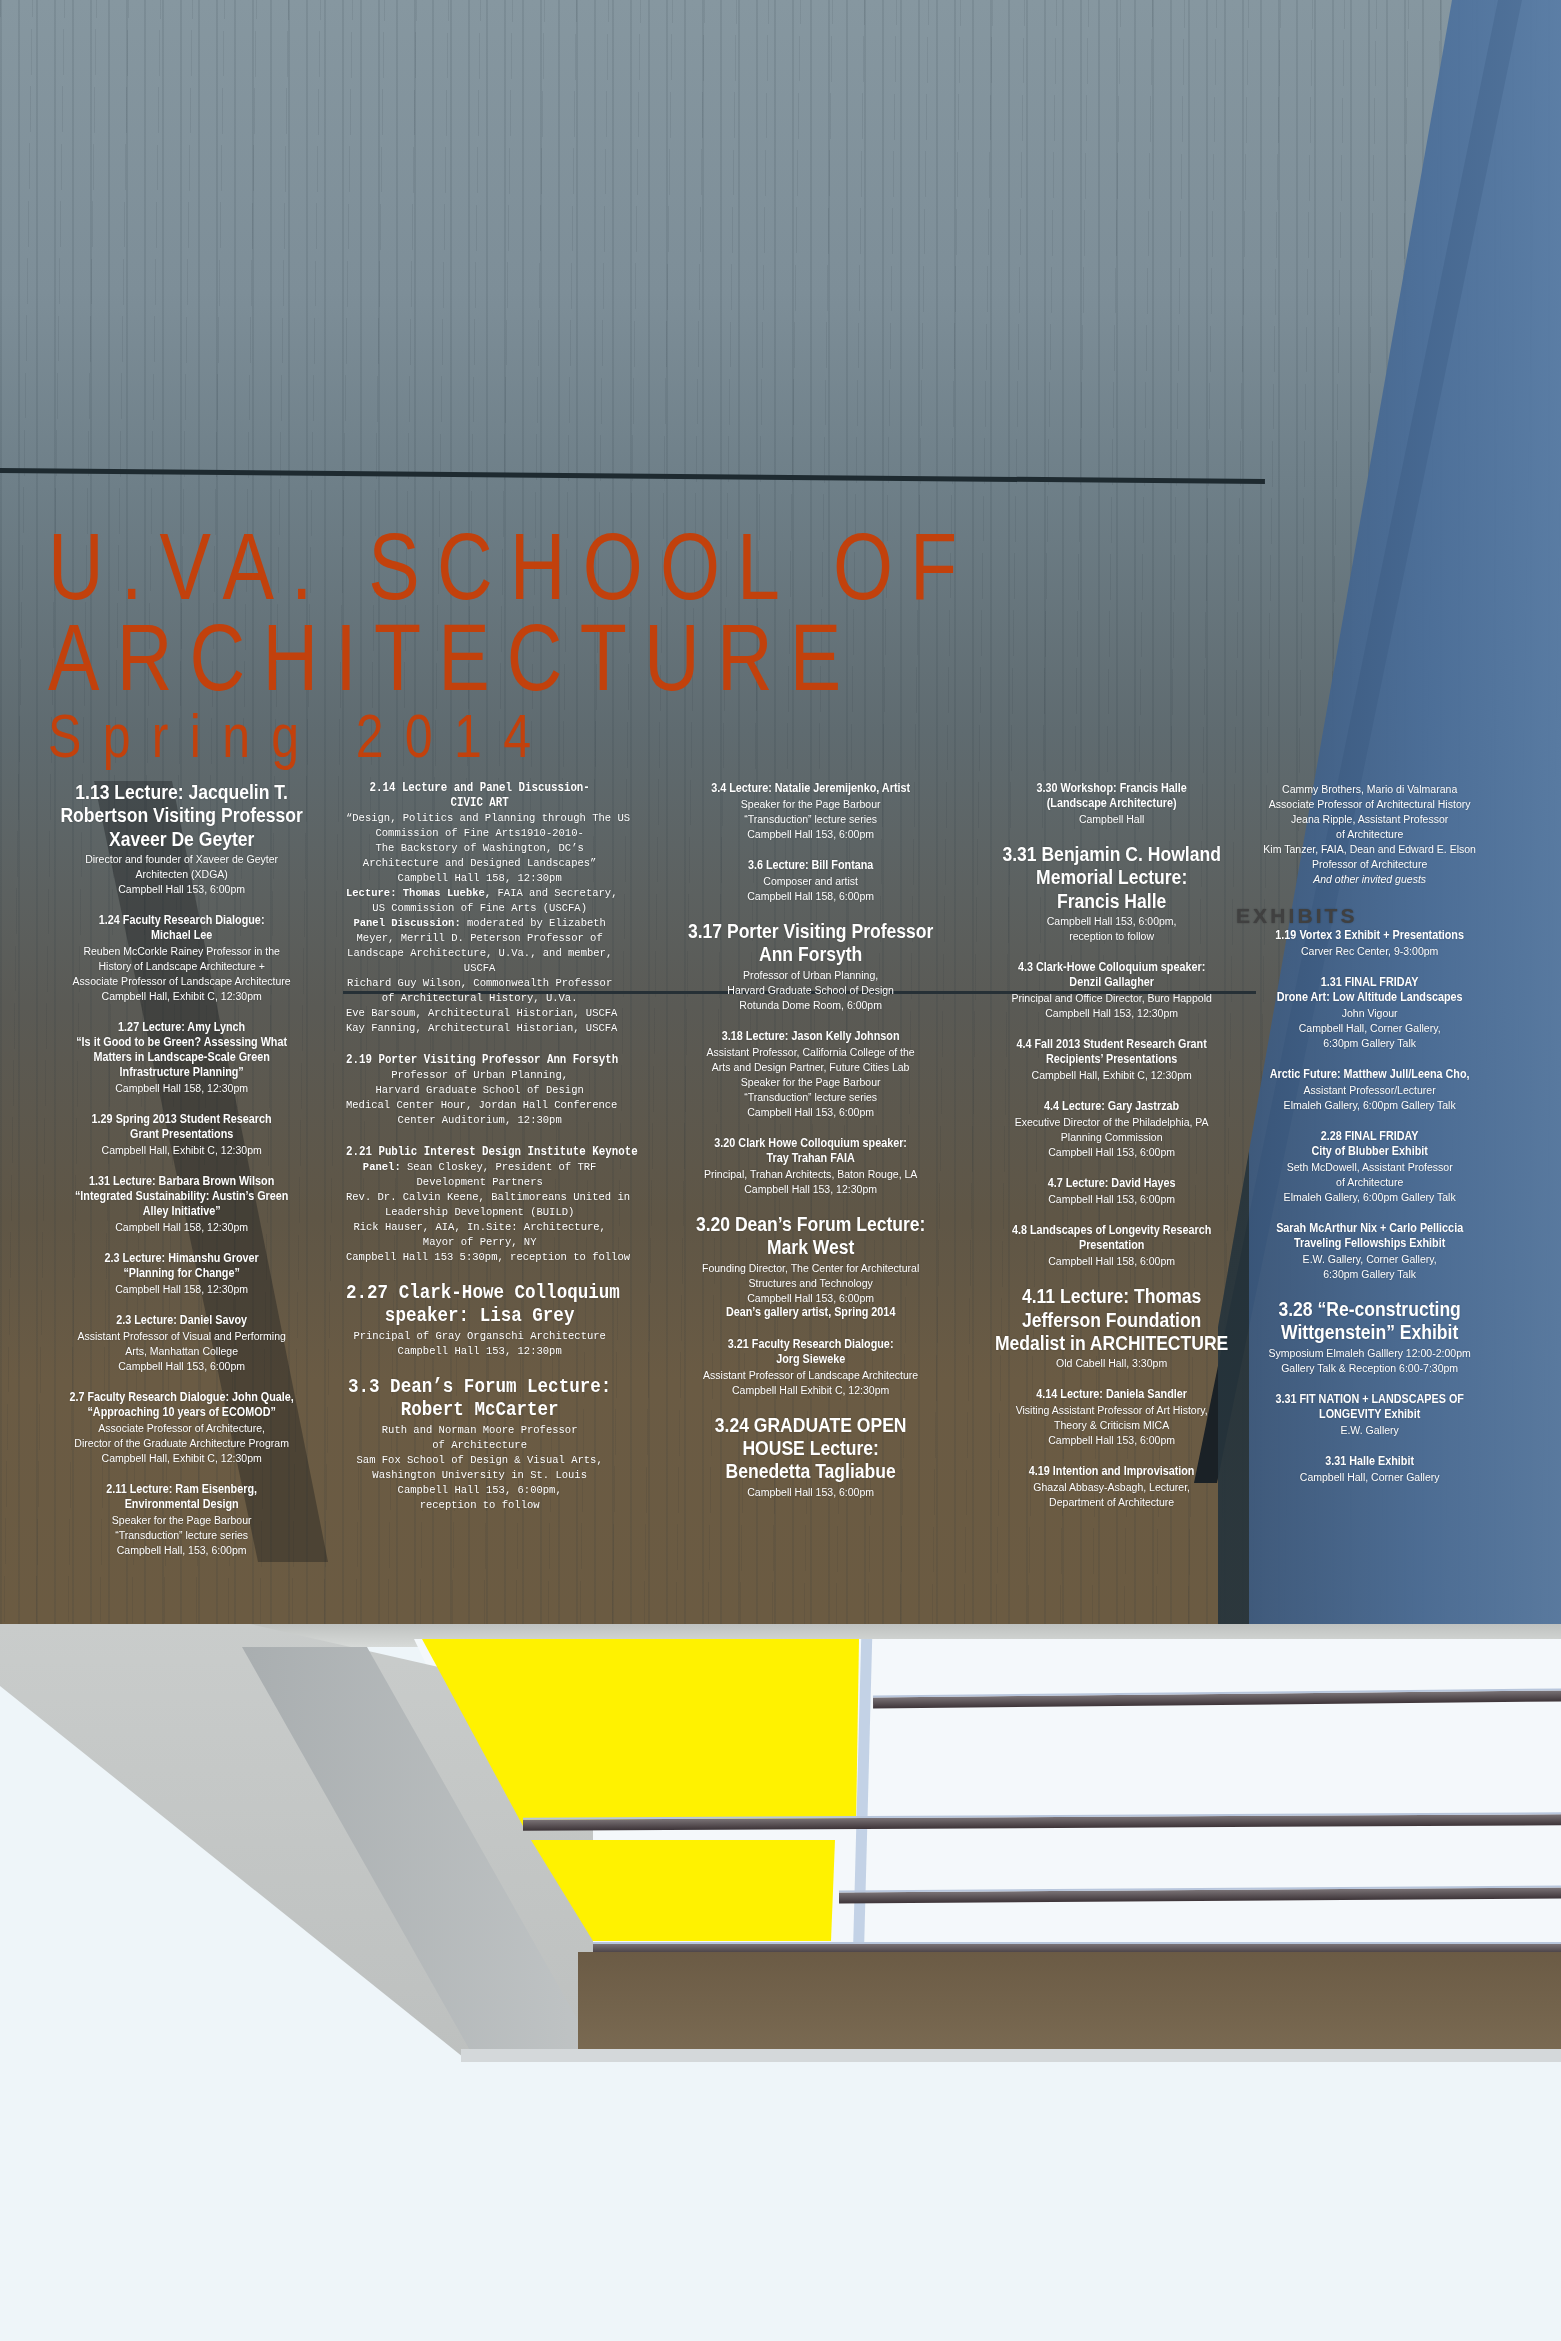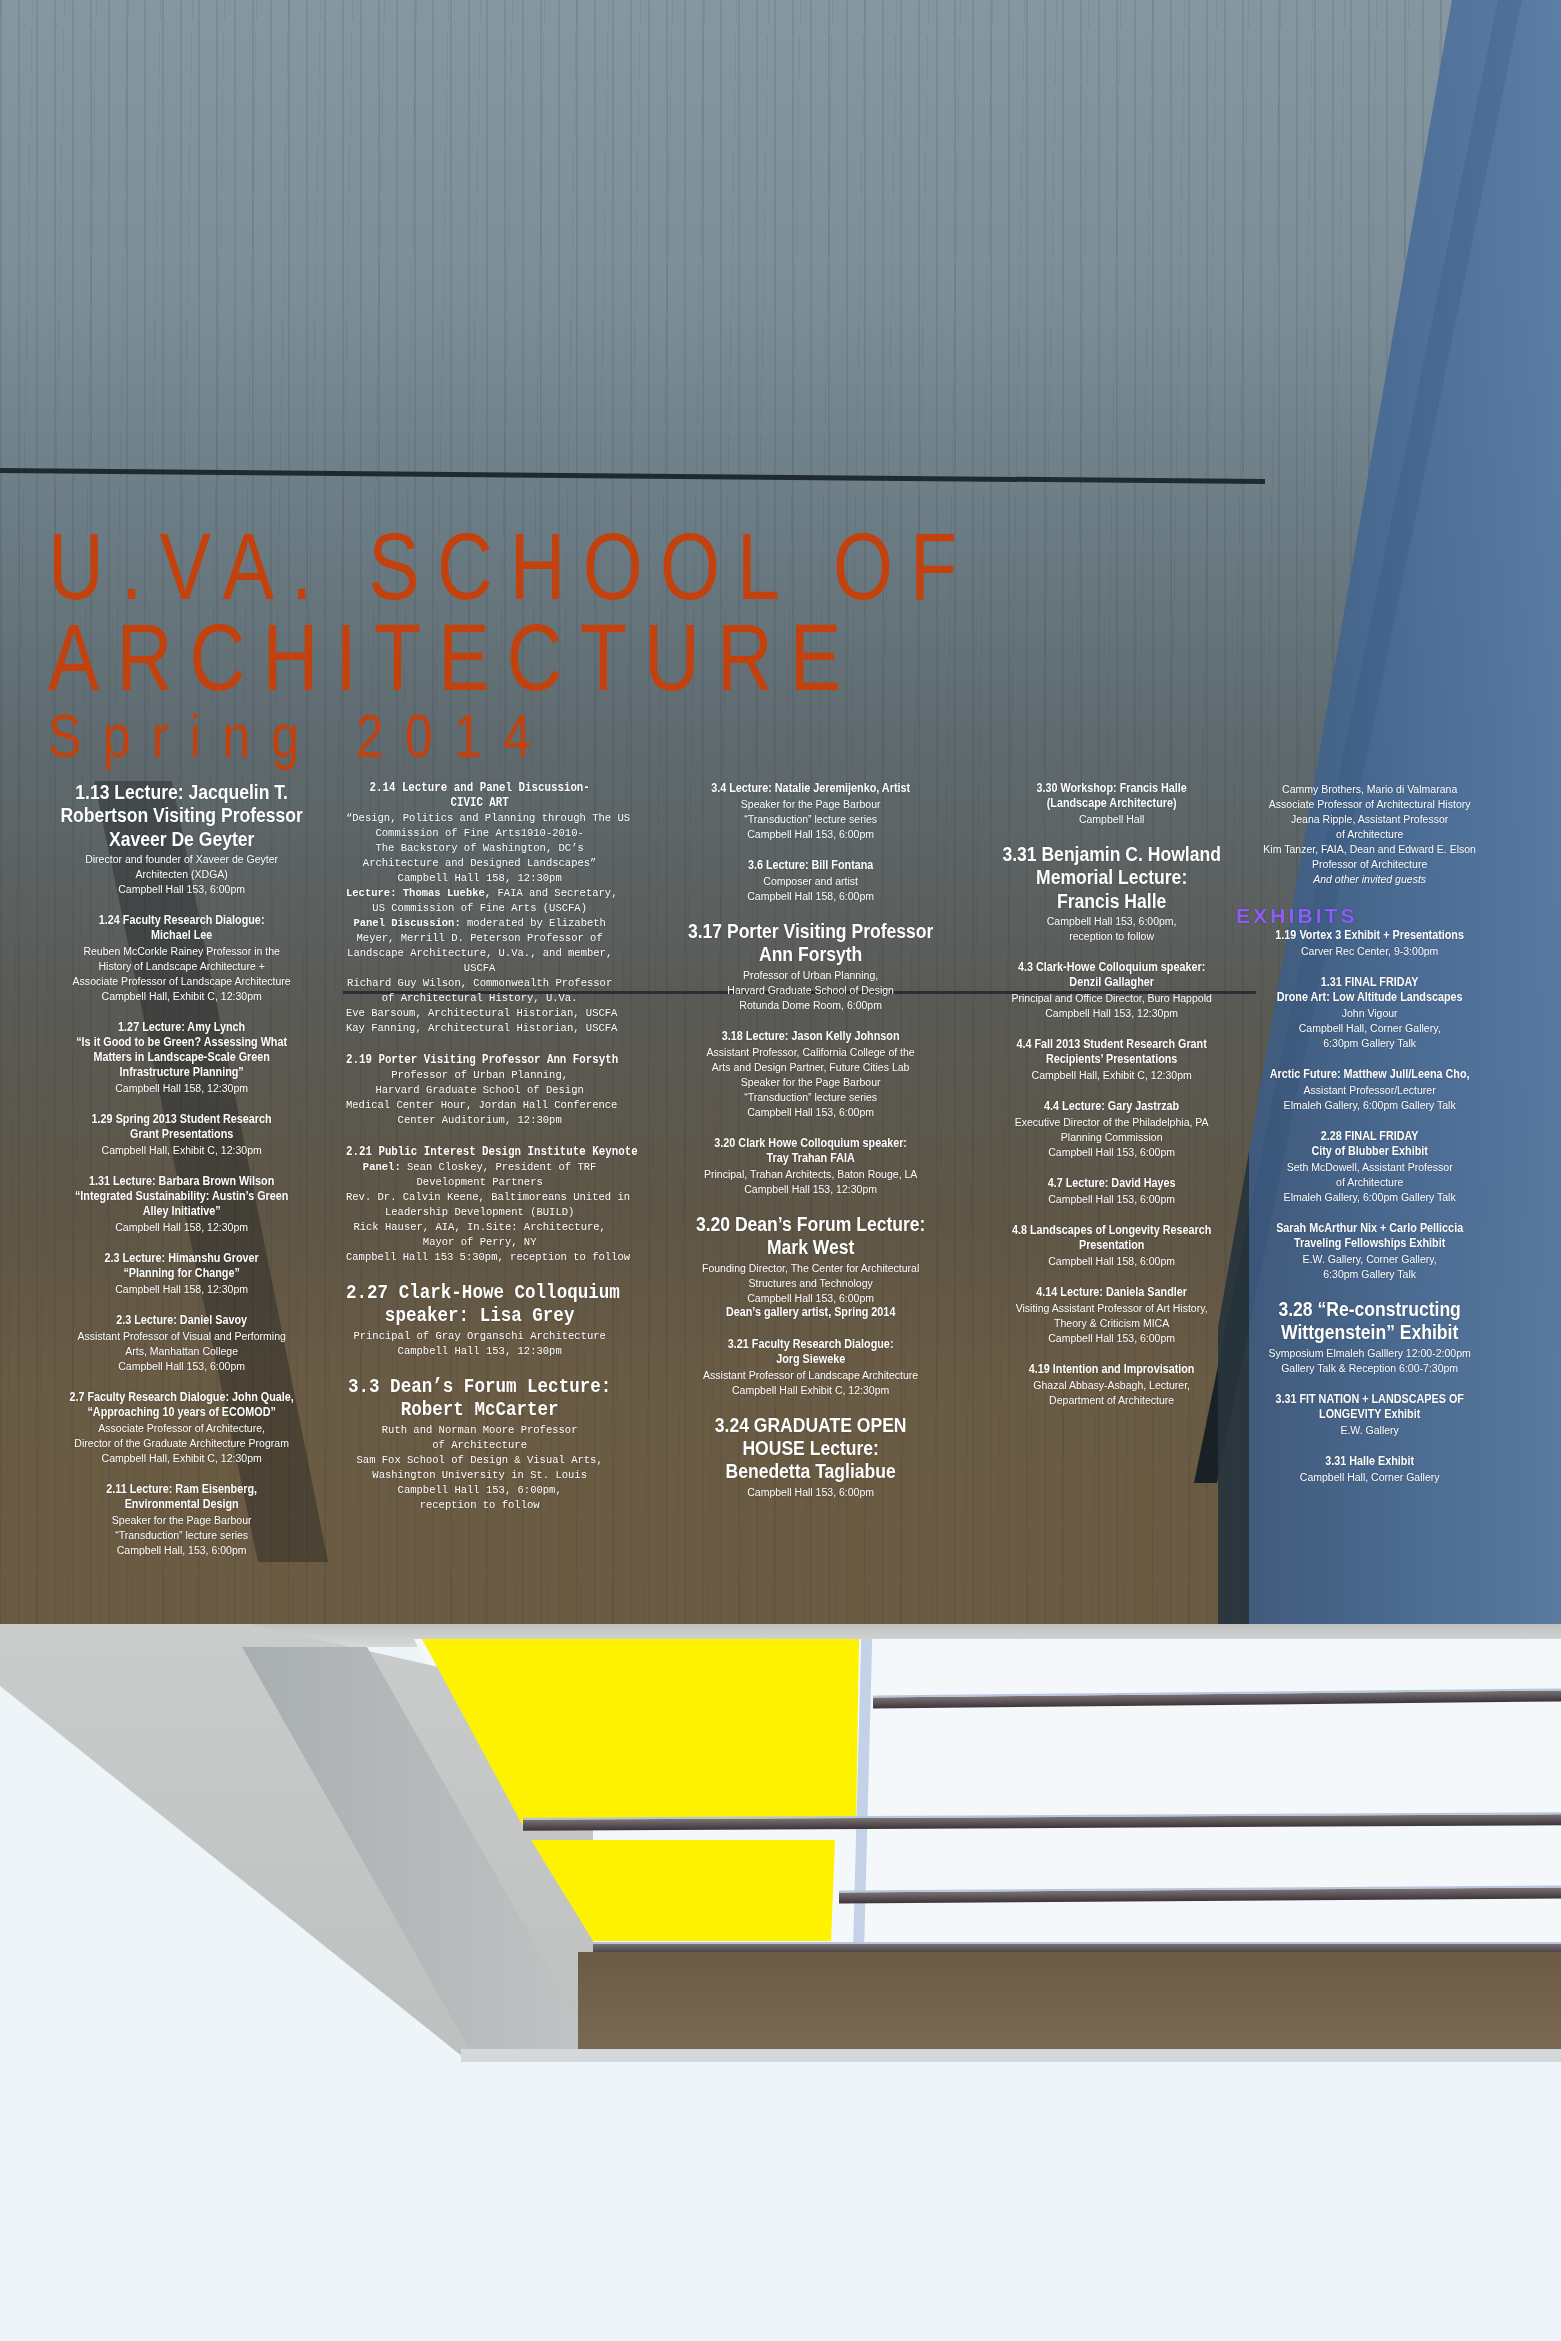--- a/index.html
+++ b/index.html
@@ -103,21 +103,21 @@
       display: block; font-size: 19.5px; line-height: 23.4px; font-weight: bold;
       transform: scaleX(0.9); transform-origin: left; white-space: nowrap;
     }
     .t {
       display: block; font-size: 11.7px; line-height: 15px;
       transform: scaleX(0.9); transform-origin: left; white-space: nowrap;
     }
     .t b { font-weight: bold; }
     .t.it { font-style: italic; }
     .exh-head {
-      display: block; color: #8b5cf6; font-weight: bold; font-size: 21px; line-height: 25px;
+      display: block; color: #404040; font-weight: bold; font-size: 21px; line-height: 25px;
       letter-spacing: 3.1px; margin-top: 3.1px;
     }
   </style>
 </head>
 <body>
 
 <div class="bg">
   <div class="ceiling"></div>
   <div class="ceiling-seam"></div>
   <div class="ceiling-seam2"></div>
@@ -352,20 +352,26 @@
   <div class="ev">
     <span class="h-sm">4.7 Lecture: David Hayes</span>
     <span class="t">Campbell Hall 153, 6:00pm</span>
   </div>
   <div class="ev">
     <span class="h-sm">4.8 Landscapes of Longevity Research</span>
     <span class="h-sm">Presentation</span>
     <span class="t">Campbell Hall 158, 6:00pm</span>
   </div>
   <div class="ev">
+    <span class="h-lg">4.11 Lecture: Thomas</span>
+    <span class="h-lg">Jefferson Foundation</span>
+    <span class="h-lg">Medalist in ARCHITECTURE</span>
+    <span class="t">Old Cabell Hall, 3:30pm</span>
+  </div>
+  <div class="ev">
     <span class="h-sm">4.14 Lecture: Daniela Sandler</span>
     <span class="t">Visiting Assistant Professor of Art History,</span>
     <span class="t">Theory &amp; Criticism MICA</span>
     <span class="t">Campbell Hall 153, 6:00pm</span>
   </div>
   <div class="ev">
     <span class="h-sm">4.19 Intention and Improvisation</span>
     <span class="t">Ghazal Abbasy-Asbagh, Lecturer,</span>
     <span class="t">Department of Architecture</span>
   </div>

